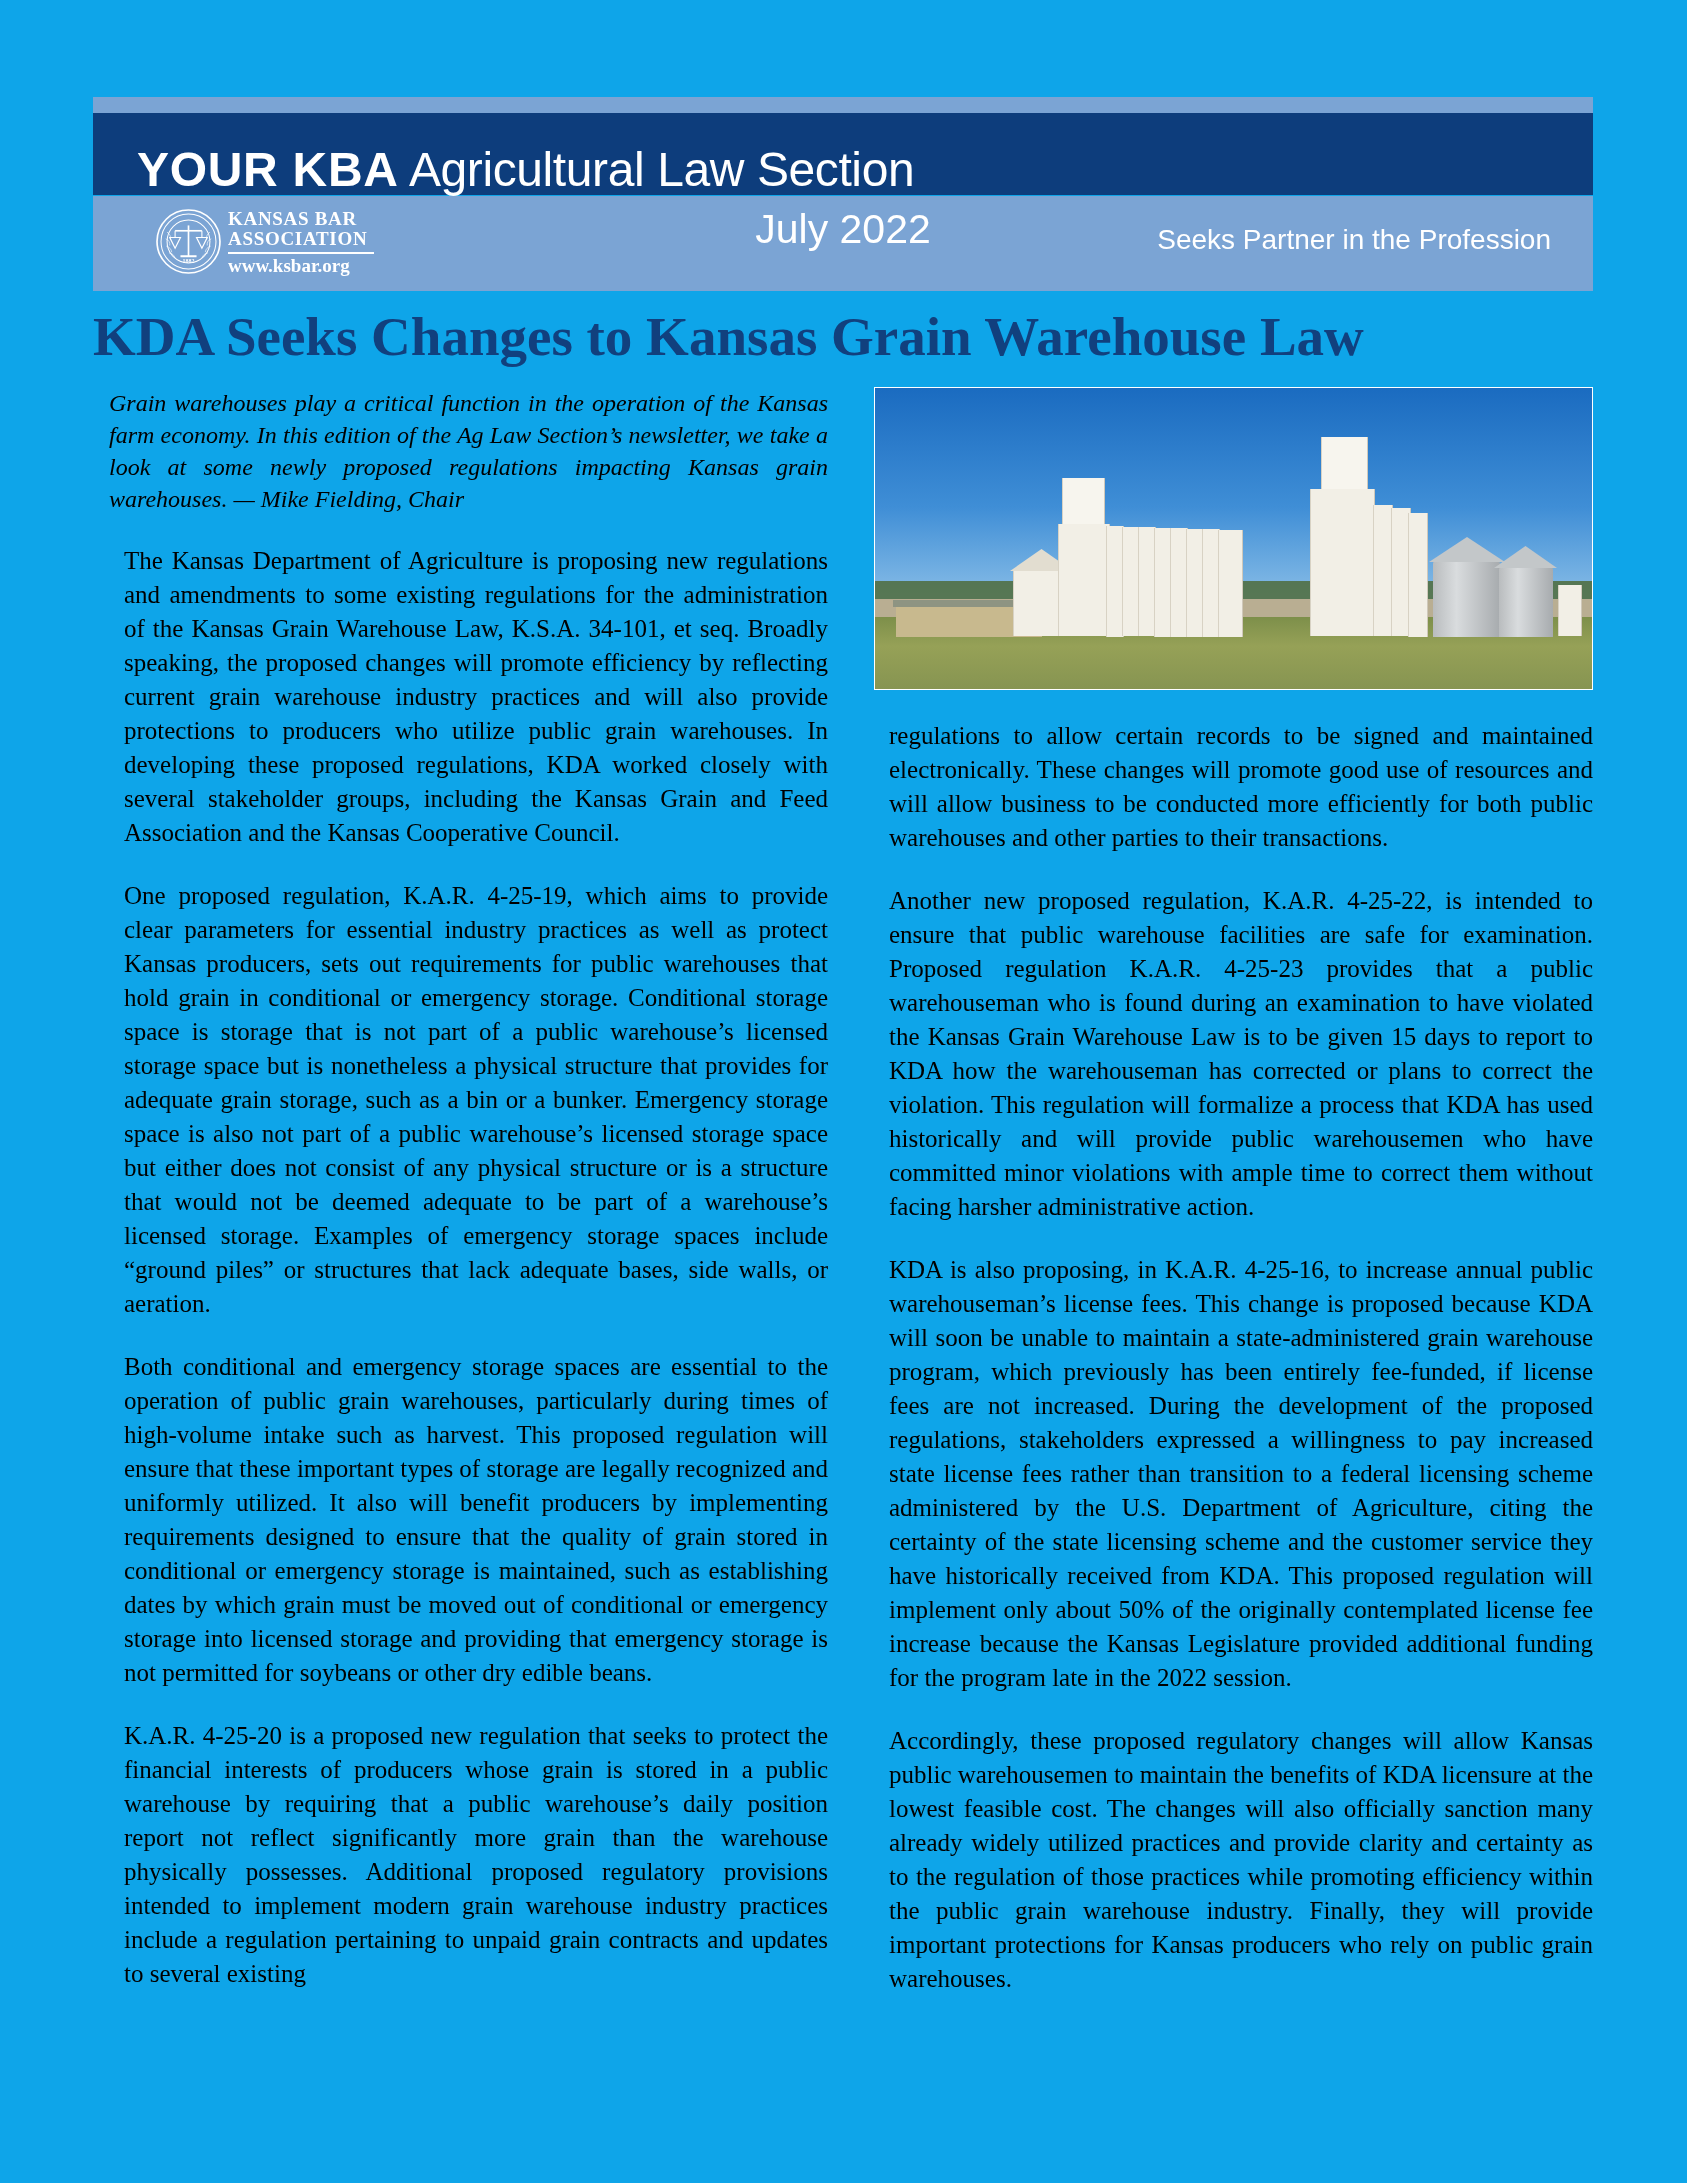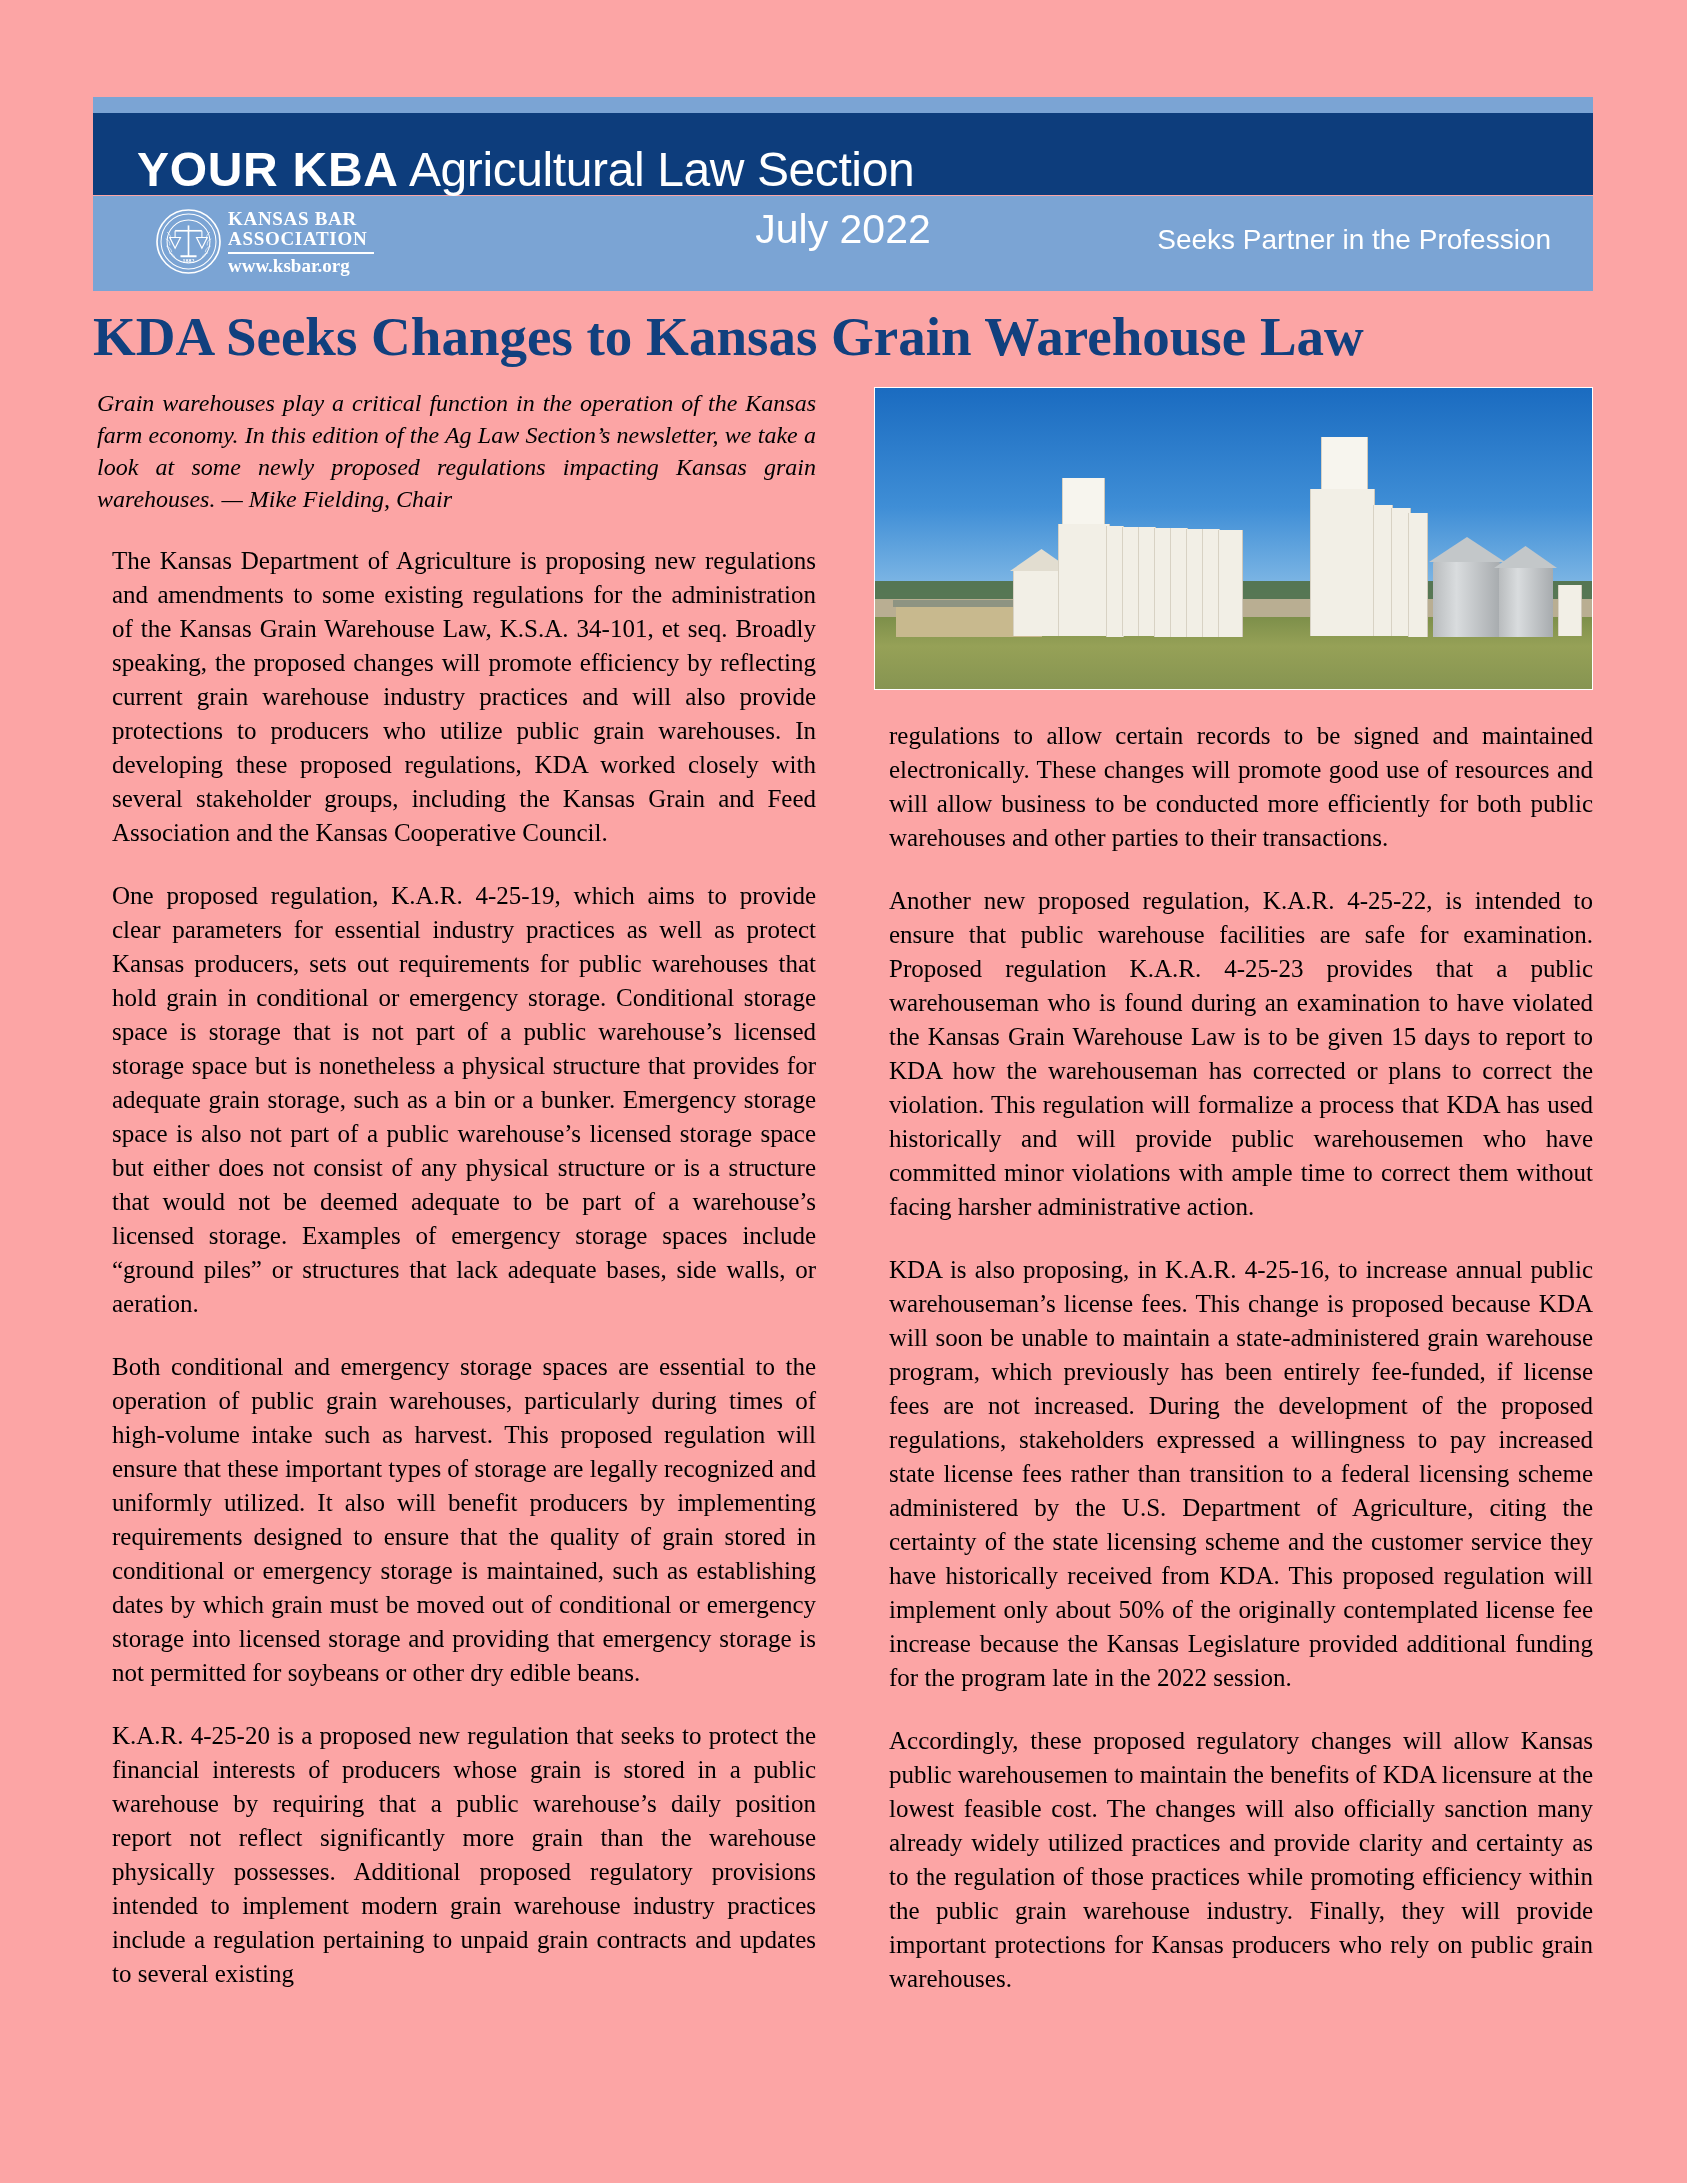--- a/index.html
+++ b/index.html
@@ -14,21 +14,21 @@
     color: #000000;
     position: relative;
     overflow: hidden;
   }
 
   .page {
     position: absolute;
     left: 0; top: 0;
     width: 1687px;
     height: 2183px;
-    background: #fca5a5;
+    background: #0ea5e9;
   }
 
   
   .masthead {
     position: absolute;
     left: 93px;
     top: 97px;
     width: 1500px;
     height: 193px;
   }
@@ -154,21 +154,21 @@
   
   .article {
     position: absolute;
     left: 93px;
     top: 387px;
     width: 1500px;
   }
 
   .col-left {
     position: absolute;
-    left: 4px;
+    left: 16px;
     top: 0;
     width: 719px;
   }
   .col-right-top {
     position: absolute;
     left: 781px;
     top: 0;
     width: 719px;
   }
 

